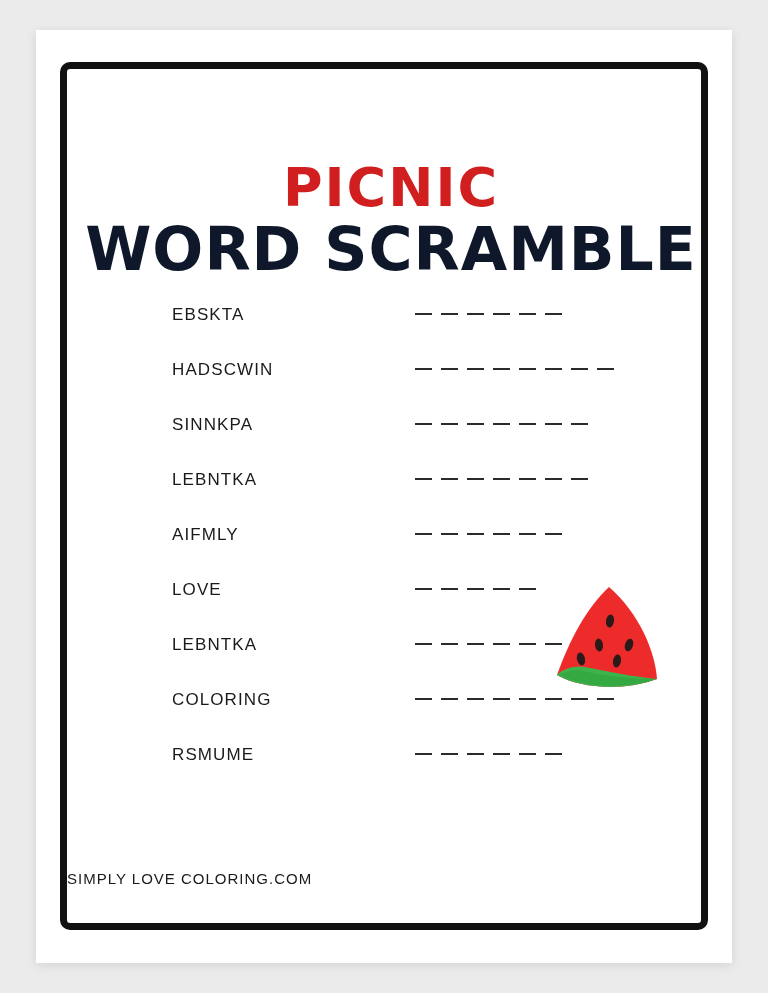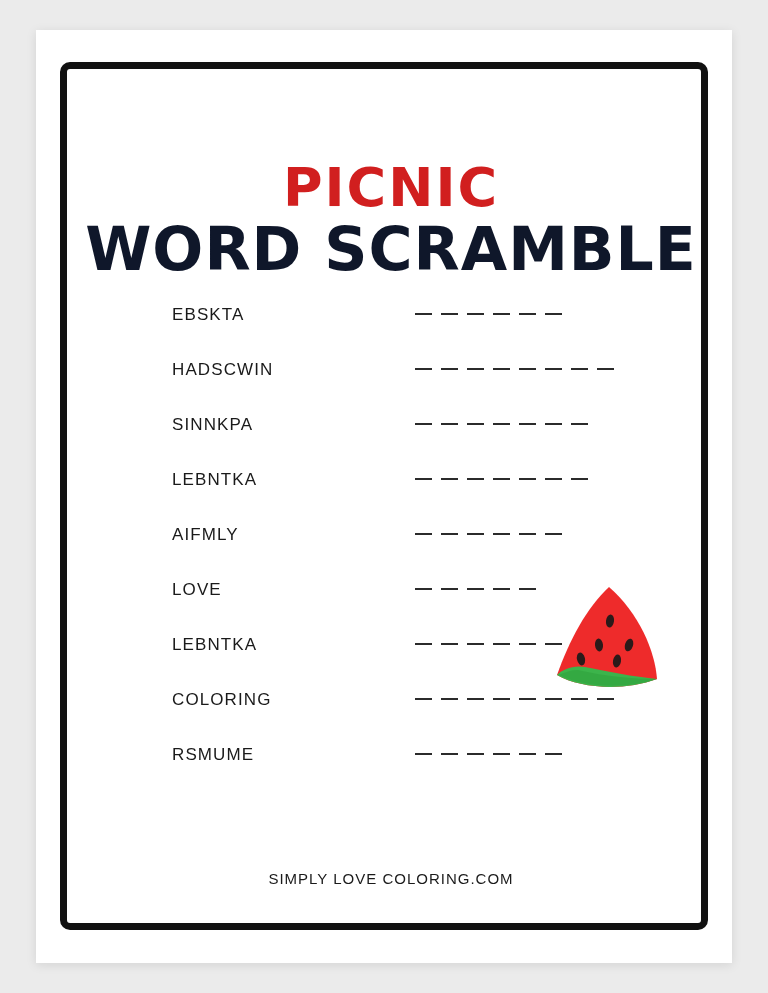--- a/index.html
+++ b/index.html
@@ -93,21 +93,21 @@
   .blank {
     width: 17px;
     height: 2px;
     background: #2b2b2b;
   }
   .footer {
     position: absolute;
     left: 0;
     bottom: 36px;
     width: 648px;
-    text-align: center;
+    text-align: left;
     font-size: 15px;
     letter-spacing: 1px;
     color: #1a1a1a;
   }
   .melon {
     position: absolute;
     left: 480px;
     top: 510px;
     width: 120px;
     height: 120px;

